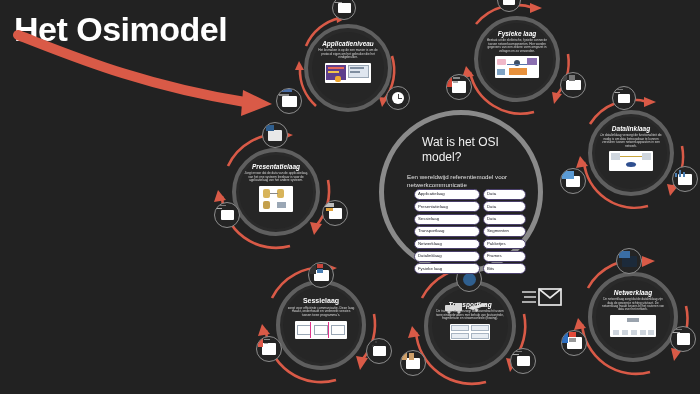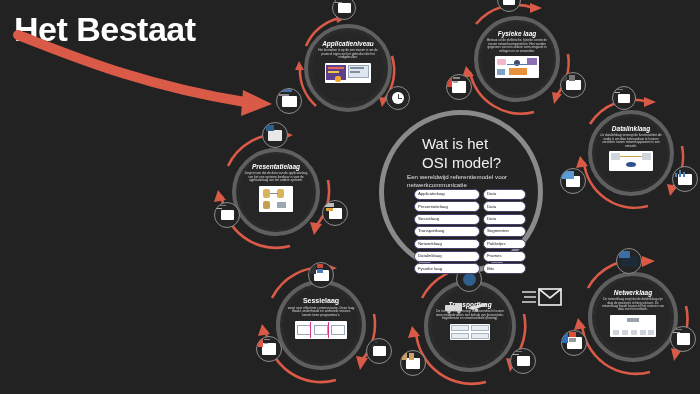--- a/index.html
+++ b/index.html
@@ -55,21 +55,21 @@
 
   
   .orbit{position:absolute;left:0;top:0;pointer-events:none;}
 
   
   #center{
     position:absolute;border-radius:50%;
     border:5px solid #8a8a8a;box-sizing:border-box;background:#232323;
   }
   #center-title{
-    position:absolute;color:#f0f0f0;font-size:15px;line-height:1.25;
+    position:absolute;color:#f0f0f0;font-size:12px;line-height:1.25;
     left:38px;top:20px;width:86px;
   }
   #center-sub{
     position:absolute;color:#e2e2e2;font-size:6.2px;line-height:1.3;
     left:23px;top:58px;width:126px;
   }
   #osi-table{
     position:absolute;left:30px;top:74px;width:112px;
     display:flex;flex-direction:column;gap:1.5px;
   }
@@ -83,21 +83,21 @@
   .osi-pdu{width:43px;}
 
   
   .mini{position:absolute;}
 </style>
 </head>
 <body>
 
 <div id="canvas">
 
-  <div id="title">Het Bestaat</div>
+  <div id="title">Het Osimodel</div>
 
   <svg id="intro-arrow" viewBox="0 0 290 90">
     <path d="M18 5 C 70 25, 140 55, 245 72" stroke="#d95a47" stroke-width="10" fill="none" stroke-linecap="round"></path>
     <path d="M243 60 L 272 74 L 241 86 Z" fill="#d95a47"></path>
   </svg>
 
   <div class="cluster" style="left:292px;top:12px;width:112px;height:112px;">
     <svg class="orbit" width="112" height="112" viewBox="0 0 112 112">
       <path d="M14 34 A 48 48 0 0 1 48 6" stroke="#d95a47" stroke-width="2.6" fill="none"></path>
       <path d="M44 2 L 54 6 L 45 11 Z" fill="#d95a47"></path>

